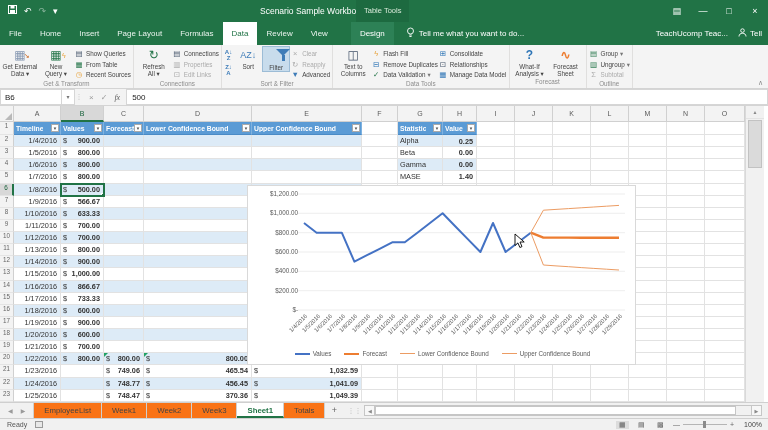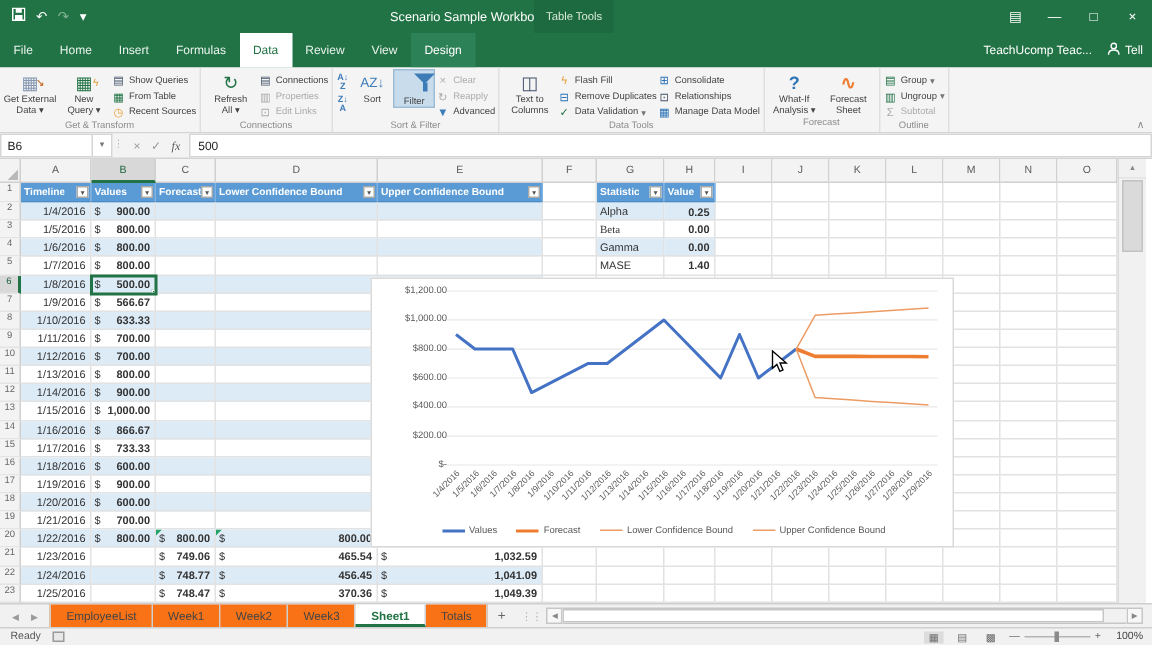--- a/index.html
+++ b/index.html
@@ -14,21 +14,21 @@
 .qat .dim{opacity:.45;}
 .win-title{position:absolute;left:260px;top:0;height:22px;line-height:22px;font-size:8.5px;color:#fff;}
 .ctx-banner{position:absolute;left:356px;top:0;height:22px;line-height:22px;padding:0 8px;font-size:7.5px;color:#d9ead9;background:#1d6a40;}
 .winbtns{position:absolute;right:0;top:0;height:22px;display:flex;}
 .winbtn{width:26px;height:22px;text-align:center;line-height:22px;font-size:9px;color:#fff;}
 
 
 .tabrow{position:absolute;left:0;top:22px;width:768px;height:23px;background:#217346;display:flex;align-items:flex-end;}
 .rtab{height:23px;line-height:23px;padding:0 9px;font-size:8px;color:#e9f3ed;white-space:nowrap;}
 .rtab.active{background:#fff;color:#217346;}
-.rtab.contextual{background:#2d8156;color:#fff;}
+.rtab.contextual{margin-left:14px;background:#2d8156;color:#fff;}
 .tellme{display:flex;align-items:center;margin-left:12px;gap:4px;color:#fff;font-size:8px;height:23px;}
 .tabrow-right{position:absolute;right:6px;top:0;height:23px;display:flex;align-items:center;gap:10px;color:#fff;font-size:8px;}
 .share{display:flex;align-items:center;gap:3px;}
 
 
 .ribbon{position:absolute;left:0;top:45px;width:768px;height:44px;background:#f4f4f4;border-bottom:1px solid #d4d4d4;display:flex;}
 .rgroup{position:relative;display:flex;flex-direction:column;border-right:1px solid #e0dfde;padding:1px 2px 0 2px;}
 .rbody{flex:1;display:flex;align-items:flex-start;}
 .rname{height:11px;line-height:10px;font-size:6.3px;color:#8c8c8c;text-align:center;}
 .bigbtn{display:flex;flex-direction:column;align-items:center;width:36px;padding-top:1px;}
@@ -148,25 +148,35 @@
       <span class="winbtn">□</span>
       <span class="winbtn">×</span>
     </div>
   </div>
 
   <div class="tabrow">
 
     <span class="rtab">File</span>
       <span class="rtab">Home</span>
       <span class="rtab">Insert</span>
+      <span class="rtab">Page Layout</span>
       <span class="rtab">Formulas</span>
       <span class="rtab active">Data</span>
       <span class="rtab">Review</span>
       <span class="rtab">View</span>
       <span class="rtab contextual">Design</span>
+      <div class="tellme">
+      <span>
+        <svg width="9" height="11" viewBox="0 0 9 11">
+            <circle cx="4.5" cy="4" r="3" fill="none" stroke="#fff" stroke-width="0.9"></circle>
+            <path d="M3.2 8 h2.6 M3.4 9.5 h2.2" stroke="#fff" stroke-width="0.9"></path>
+          </svg>
+      </span>
+      <span>Tell me what you want to do...</span>
+    </div>
     <div class="tabrow-right">
       <span>TeachUcomp Teac...</span>
       <span class="share">
         <span>
           <svg width="9" height="9" viewBox="0 0 9 9">
               <circle cx="4.5" cy="2.6" r="1.8" fill="none" stroke="#fff" stroke-width="0.9"></circle>
               <path d="M1 8.5 c0-2.2 1.5-3.2 3.5-3.2 s3.5 1 3.5 3.2" fill="none" stroke="#fff" stroke-width="0.9"></path>
             </svg>
         </span>
         <span>Tell</span>
@@ -442,21 +452,21 @@
             <span class="dte">1/5/2016</span>
           </div>
           <div class="cell" style="width: 43px;">
             <span class="cur">$</span>
             <span class="val">800.00</span>
           </div>
           <div class="cell" style="width: 40px;"></div>
           <div class="cell" style="width: 108px;"></div>
           <div class="cell" style="width: 110px;"></div>
           <div class="cell" style="width: 36px;"></div>
-          <div class="cell" style="width: 45px; font-family: Liberation Serif, serif;">
+          <div class="cell" style="width: 45px;">
             <span class="stat">Beta</span>
           </div>
           <div class="cell" style="width: 34px;">
             <span class="val">0.00</span>
           </div>
           <div class="cell" style="width: 38px;"></div>
           <div class="cell" style="width: 38px;"></div>
           <div class="cell" style="width: 38px;"></div>
           <div class="cell" style="width: 38px;"></div>
           <div class="cell" style="width: 38px;"></div>

